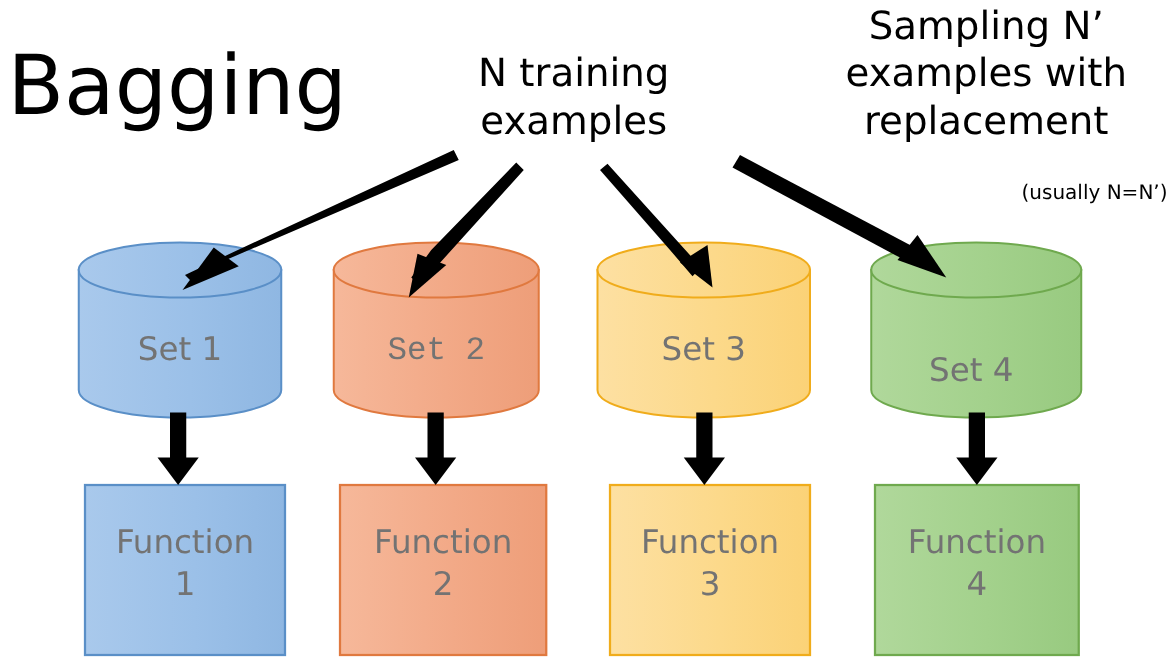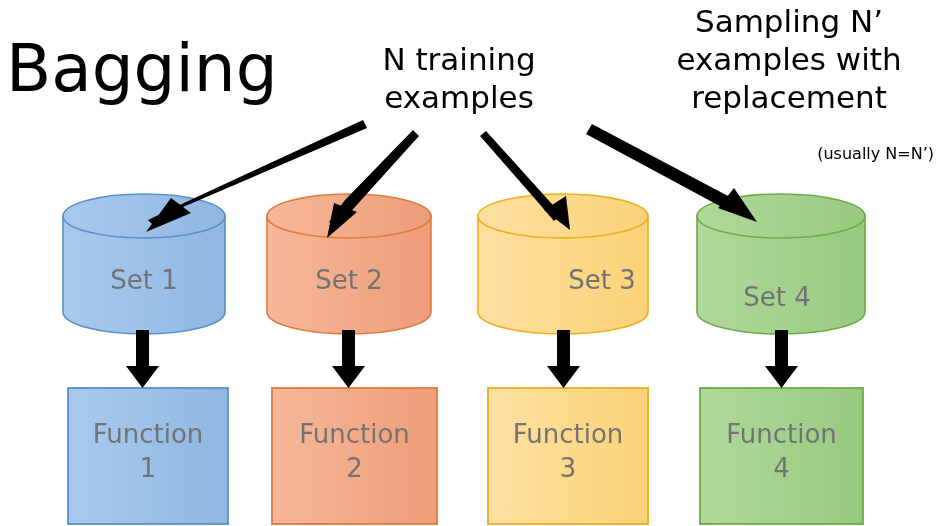--- a/index.html
+++ b/index.html
@@ -168,22 +168,22 @@
 
   <div class="title">Bagging</div>
 
   <div class="callout" id="callout-training">N training examples</div>
 
   <div class="callout" id="callout-sampling">Sampling N’ examples with replacement</div>
 
   <div id="callout-usually">(usually N=N’)</div>
 
   <div class="shape-label" style="left:63px;  top:264px; width:162px;">Set 1</div>
-  <div class="shape-label" style="left:267px; top:264px; width:164px;">Set 2</div>
-  <div class="shape-label" style="left:478px; top:264px; width:170px;margin-left:39px;">Set 3</div>
+  <div class="shape-label" style="left:267px; top:264px; width:164px;font-family:Liberation Mono, monospace;">Set 2</div>
+  <div class="shape-label" style="left:478px; top:264px; width:170px;">Set 3</div>
   <div class="shape-label" style="left:697px; top:281px; width:136px;padding-left:12px;">Set 4</div>
 
   <div class="shape-label" style="left:68px;  top:418px; width:160px;">Function</div>
   <div class="shape-label" style="left:68px;  top:452px; width:160px;">1</div>
 
   <div class="shape-label" style="left:272px; top:418px; width:165px;">Function</div>
   <div class="shape-label" style="left:272px; top:452px; width:165px;">2</div>
 
   <div class="shape-label" style="left:488px; top:418px; width:160px;">Function</div>
   <div class="shape-label" style="left:488px; top:452px; width:160px;">3</div>

